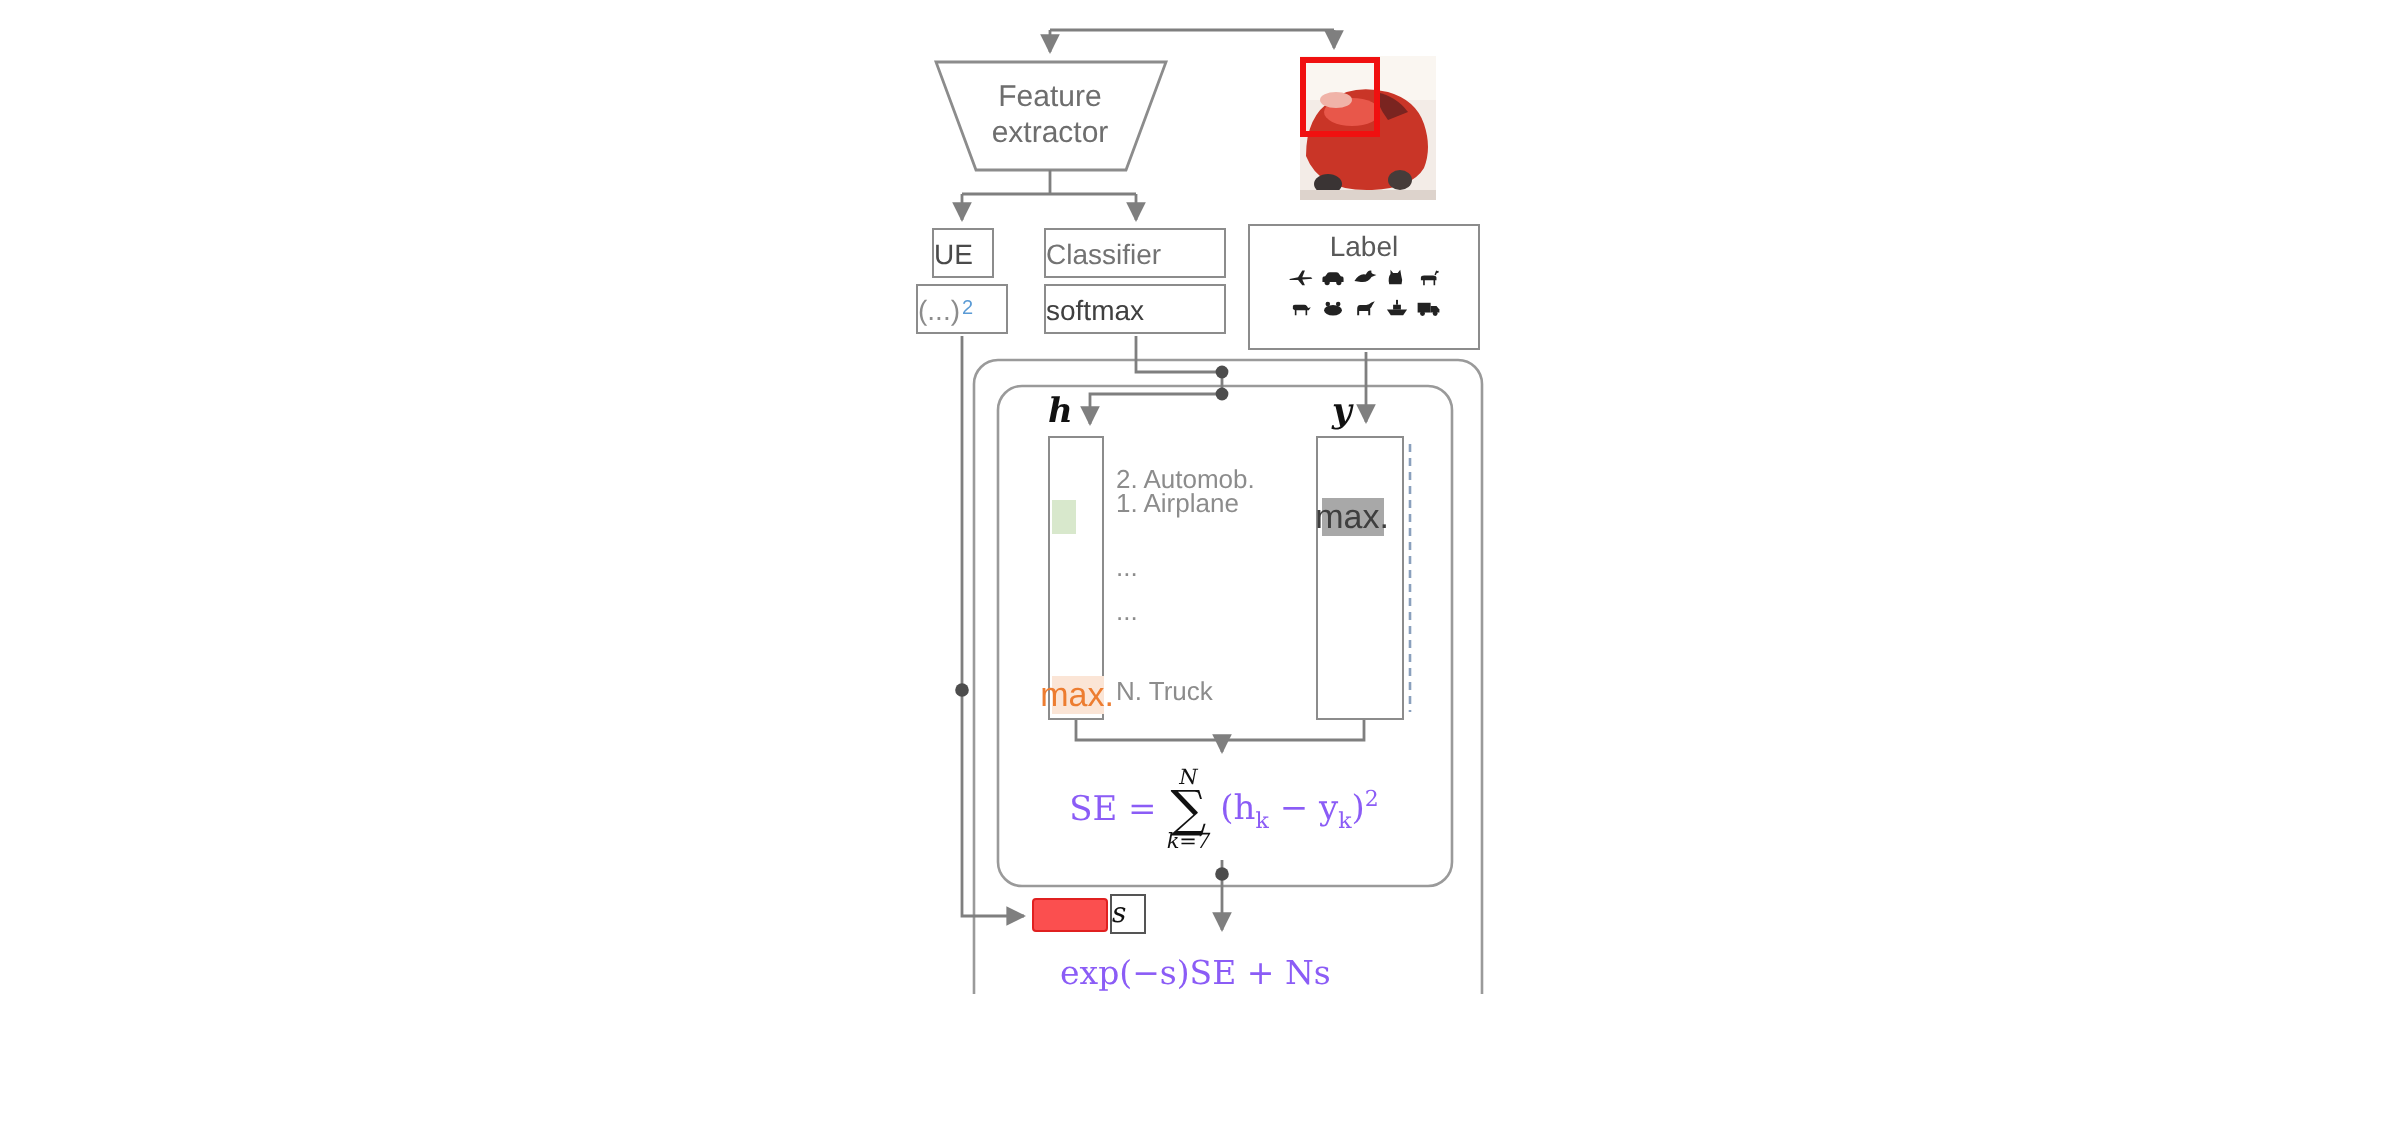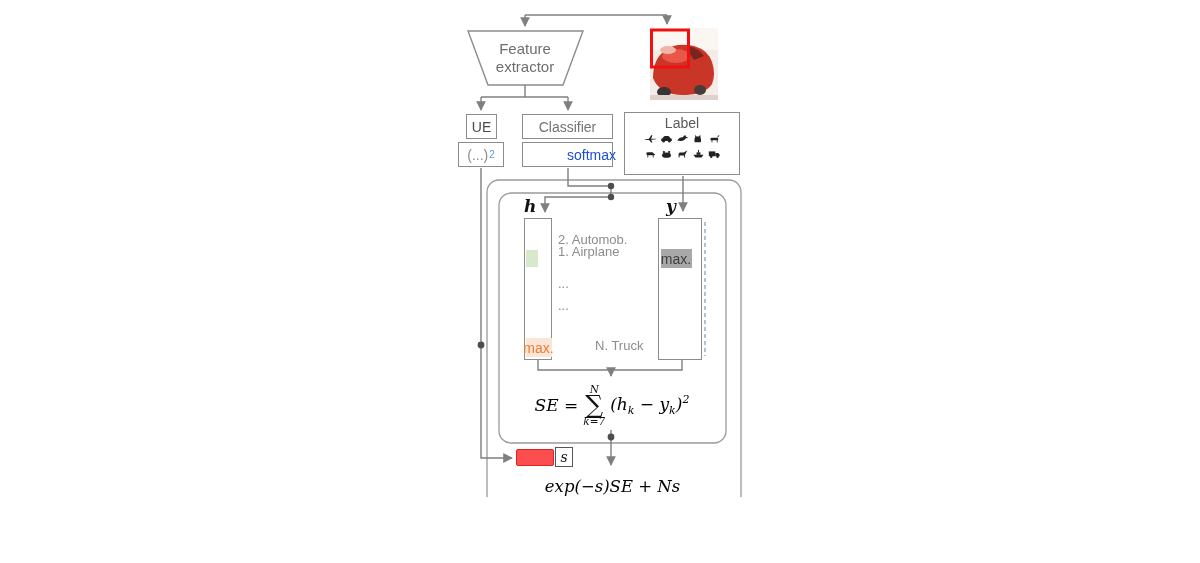--- a/index.html
+++ b/index.html
@@ -1,52 +1,52 @@
 <!DOCTYPE html>
 <html><head>
 <meta charset="utf-8">
 <style>
   html,body{margin:0;padding:0;background:#fff;}
   .stage{position:relative;width:1200px;height:497px;background:#fff;overflow:hidden;
          font-family:"Liberation Sans", sans-serif;}
   .stage svg.overlay{position:absolute;left:0;top:0;}
   .box{position:absolute;border:1.4px solid #8c8c8c;background:#fff;box-sizing:border-box;
-       display:flex;align-items:center;justify-content:center;}
+       display:flex;align-items:center;justify-content:flex-start;}
   .fe-label{position:absolute;left:485px;top:40px;width:80px;text-align:center;
             font-size:15px;line-height:18px;color:#6e6e6e;}
   .ue-box{left:466px;top:114px;width:31px;height:25px;font-size:14px;color:#4a4a4a;}
   .cls-box{left:522px;top:114px;width:91px;height:25px;font-size:14px;color:#737373;}
   .sq-box{left:458px;top:142px;width:46px;height:25px;font-size:14px;color:#8c8c8c;}
   .sq-box sup{font-size:10px;color:#5b9bd5;margin-left:1px;}
-  .sm-box{left:522px;top:142px;width:91px;height:25px;font-size:14px;color:#1d4ed8;padding-left:48px;}
+  .sm-box{left:522px;top:142px;width:91px;height:25px;font-size:14px;color:#404040;}
   .label-box{left:624px;top:112px;width:116px;height:63px;flex-direction:column;
              justify-content:flex-start;padding-top:2px;}
   .label-title{font-size:14px;color:#595959;line-height:16px;}
   .icon-row{display:flex;gap:3px;align-items:center;justify-content:center;height:15px;}
   .cicon{display:inline-flex;align-items:center;justify-content:center;}
   .vec-label{position:absolute;font-family:"DejaVu Serif",serif;font-style:italic;
              font-weight:bold;font-size:17px;color:#111;}
   .h-vec{left:524px;top:218px;width:28px;height:142px;}
   .y-vec{left:658px;top:218px;width:44px;height:142px;}
   .cell{position:absolute;box-sizing:border-box;display:flex;align-items:center;
-        justify-content:center;font-size:14px;}
+        justify-content:center;font-size:17px;}
   .cell-green{left:1px;top:31px;width:12px;height:17px;background:#d8e8cc;}
   .cell-orange{left:0.5px;top:119px;width:26px;height:19px;background:#fbe5d6;color:#ed7d31;}
   .cell-gray{left:1.5px;top:30px;width:31px;height:19px;background:#a8a8a8;color:#3f3f3f;}
   .class-row{position:absolute;left:558px;font-size:13px;color:#8c8c8c;height:18px;}
-  .math{font-family:"DejaVu Serif",serif;font-style:italic;color:#000000;}
+  .math{font-family:"DejaVu Serif",serif;color:#8b5cf6;}
   .se-formula{position:absolute;left:528px;top:376px;width:168px;height:58px;
               display:flex;align-items:center;justify-content:center;gap:5px;font-size:17px;}
   .sum-stack{display:flex;flex-direction:column;align-items:center;font-family:"DejaVu Serif",serif;color:#111;}
   .sum-top,.sum-bot{font-size:10.5px;font-style:italic;line-height:10px;}
   .sum-sym{font-size:25px;line-height:22px;font-style:normal;}
   .term span,.term sub,.term sup{white-space:pre;}
   .term sub{font-size:11px;}
   .term sup{font-size:11px;}
-  .exp-formula{position:absolute;left:530px;top:477px;width:165px;text-align:center;
+  .exp-formula{position:absolute;left:530px;top:477px;width:165px;text-align:left;
                font-size:16.5px;}
   .s-red{position:absolute;left:516px;top:449px;width:38px;height:17px;background:#fb4f4f;
          border:1.5px solid #e02020;border-radius:2px;box-sizing:border-box;}
   .s-box{left:555px;top:447px;width:18px;height:20px;border:1.3px solid #555;
          font-family:"DejaVu Serif",serif;font-style:italic;font-size:14px;color:#111;}
   .l-box{left:648px;top:517px;width:24px;height:25px;border:1.4px solid #595959;
          font-family:"DejaVu Serif",serif;font-style:italic;font-size:16px;color:#111;}
 </style>
 </head>
 <body>
@@ -204,21 +204,21 @@
   </div>
 
   <div class="box y-vec">
     <div class="cell cell-gray">max.</div>
   </div>
 
   <div class="class-row" style="top:244px;">1. Airplane</div>
   <div class="class-row" style="top:232px;">2. Automob.</div>
   <div class="class-row" style="top:276px;">...</div>
   <div class="class-row" style="top:298px;">...</div>
-  <div class="class-row" style="top:338px;margin-left:37px;">N. Truck</div>
+  <div class="class-row" style="top:338px;">N. Truck</div>
 
   <div class="se-formula">
     <span class="math">SE =</span>
     <span class="sum-stack">
       <span class="sum-top">N</span>
       <span class="sum-sym">∑</span>
       <span class="sum-bot">k=7</span>
     </span>
     <span class="math term"><span>(h</span><sub>k</sub><span> − y</span><sub>k</sub><span>)</span><sup>2</sup></span>
   </div>

